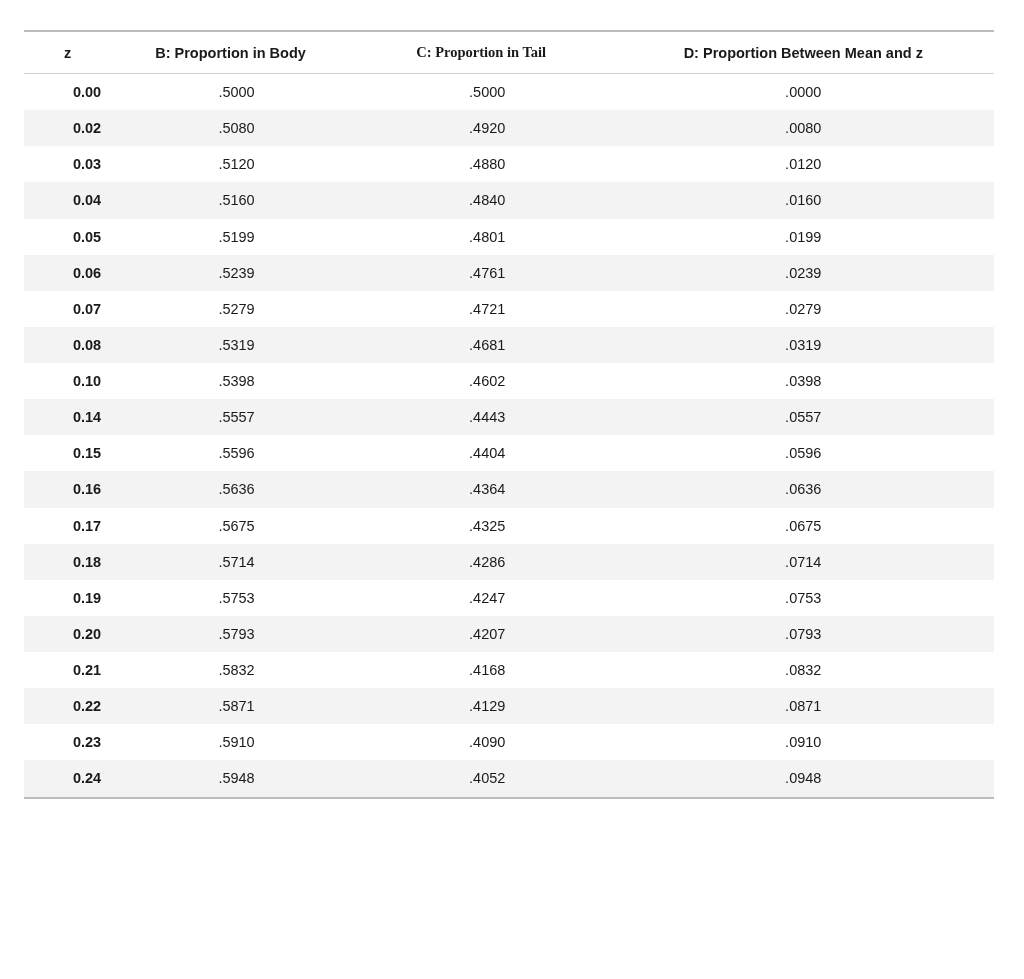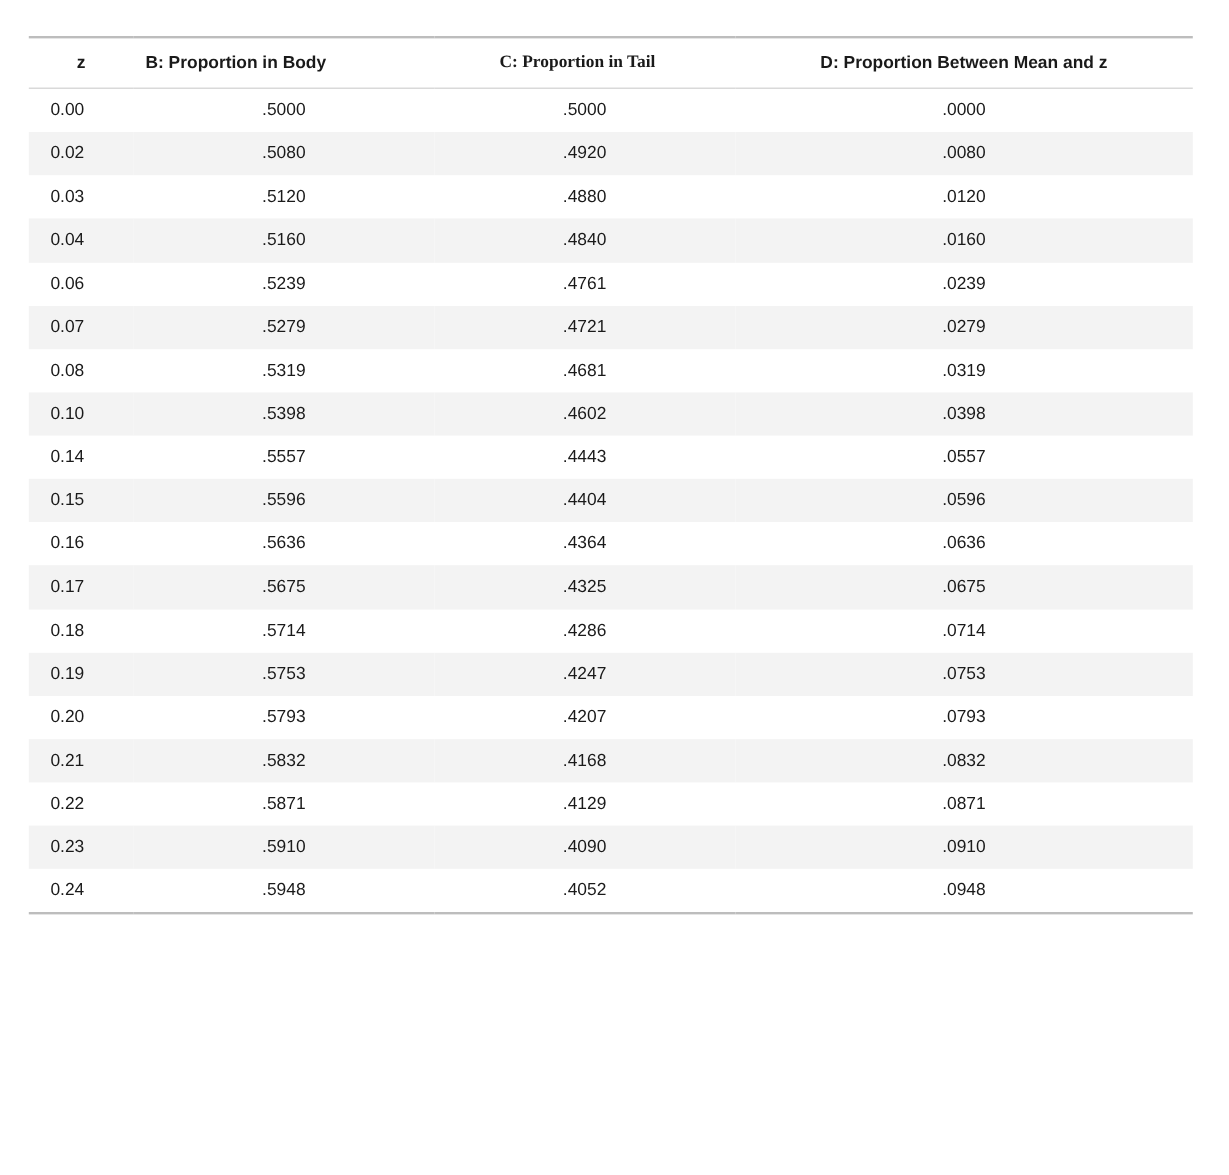--- a/index.html
+++ b/index.html
@@ -19,31 +19,31 @@
       border-bottom: 2px solid #bdbdbd;
     }
     thead th {
       font-weight: 700;
       text-align: center;
       padding: 12px 10px 12px 10px;
       border-bottom: 1px solid #d0d0d0;
       white-space: nowrap;
     }
     thead th.z-col { text-align: center; width: 80px; }
-    thead th.b-col { text-align: left; width: 230px; padding-right: 22px;}
+    thead th.b-col { text-align: center; width: 230px; padding-right: 22px;}
     thead th.c-col { text-align: center; width: 230px; padding-right: 22px; font-family: Liberation Serif, serif;}
     thead th.d-col { text-align: center; width: 350px; }
     tbody td {
       padding: 9px 10px;
       text-align: center;
       line-height: 1.25;
     }
     tbody td.z-cell {
-      font-weight: 400;
-      text-align: left;
+      font-weight: 700;
+      text-align: right;
       padding-left: 18px;
     }
     tbody tr:nth-child(even) {
       background: #f3f3f3;
     }
   </style>
 </head>
 <body>
 
 <table>
@@ -72,20 +72,26 @@
         <td class="z-cell">0.03</td>
         <td>.5120</td>
         <td>.4880</td>
         <td>.0120</td>
       </tr>
       <tr>
         <td class="z-cell">0.04</td>
         <td>.5160</td>
         <td>.4840</td>
         <td>.0160</td>
+      </tr>
+      <tr>
+        <td class="z-cell">0.05</td>
+        <td>.5199</td>
+        <td>.4801</td>
+        <td>.0199</td>
       </tr>
       <tr>
         <td class="z-cell">0.06</td>
         <td>.5239</td>
         <td>.4761</td>
         <td>.0239</td>
       </tr>
       <tr>
         <td class="z-cell">0.07</td>
         <td>.5279</td>

